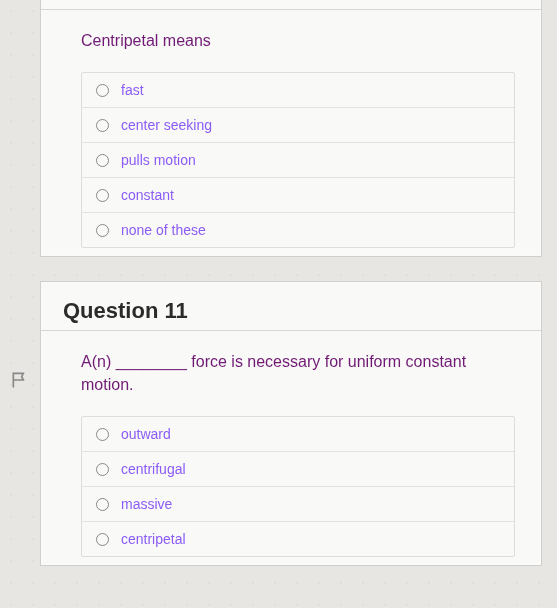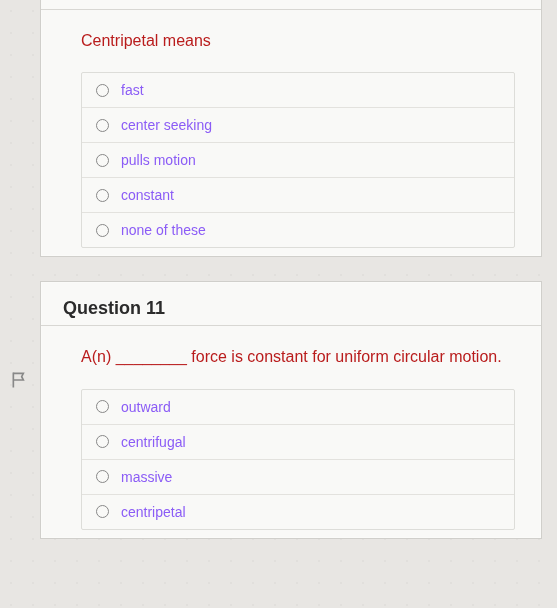--- a/index.html
+++ b/index.html
@@ -24,30 +24,30 @@
       border: 1px solid #d0cfcb;
       margin-bottom: 24px;
       box-shadow: inset 0 0 0 1px rgba(255,255,255,0.3);
     }
     .card.first { border-top: none; }
     .q-header {
       padding: 16px 22px 6px 22px;
       border-bottom: 1px solid #d8d7d3;
     }
     .q-number {
-      font-size: 18px;
+      font-size: 22px;
       font-weight: 700;
       color: #2b2b2b;
     }
     .q-body {
       padding: 20px 26px 8px 40px;
     }
     .q-text {
       font-size: 16px;
-      color: #b91c1c;
+      color: #701a75;
       margin-bottom: 20px;
       line-height: 1.4;
     }
     .options {
       border: 1px solid #ddddd9;
       border-radius: 2px;
       overflow: hidden;
     }
     .option {
       display: flex;
@@ -126,21 +126,21 @@
         <path d="M4 4h12l-2 4 2 4H4"></path>
       </svg>
     </span>
   </div>
 
   <div class="card">
     <div class="q-header">
       <div class="q-number">Question 11</div>
     </div>
     <div class="q-body">
-      <div class="q-text">A(n) ________ force is constant for uniform circular motion.</div>
+      <div class="q-text">A(n) ________ force is necessary for uniform constant motion.</div>
       <div class="options">
         <label class="option">
           <span class="radio"></span>
           <span>outward</span>
         </label>
         <label class="option">
           <span class="radio"></span>
           <span>centrifugal</span>
         </label>
         <label class="option">

